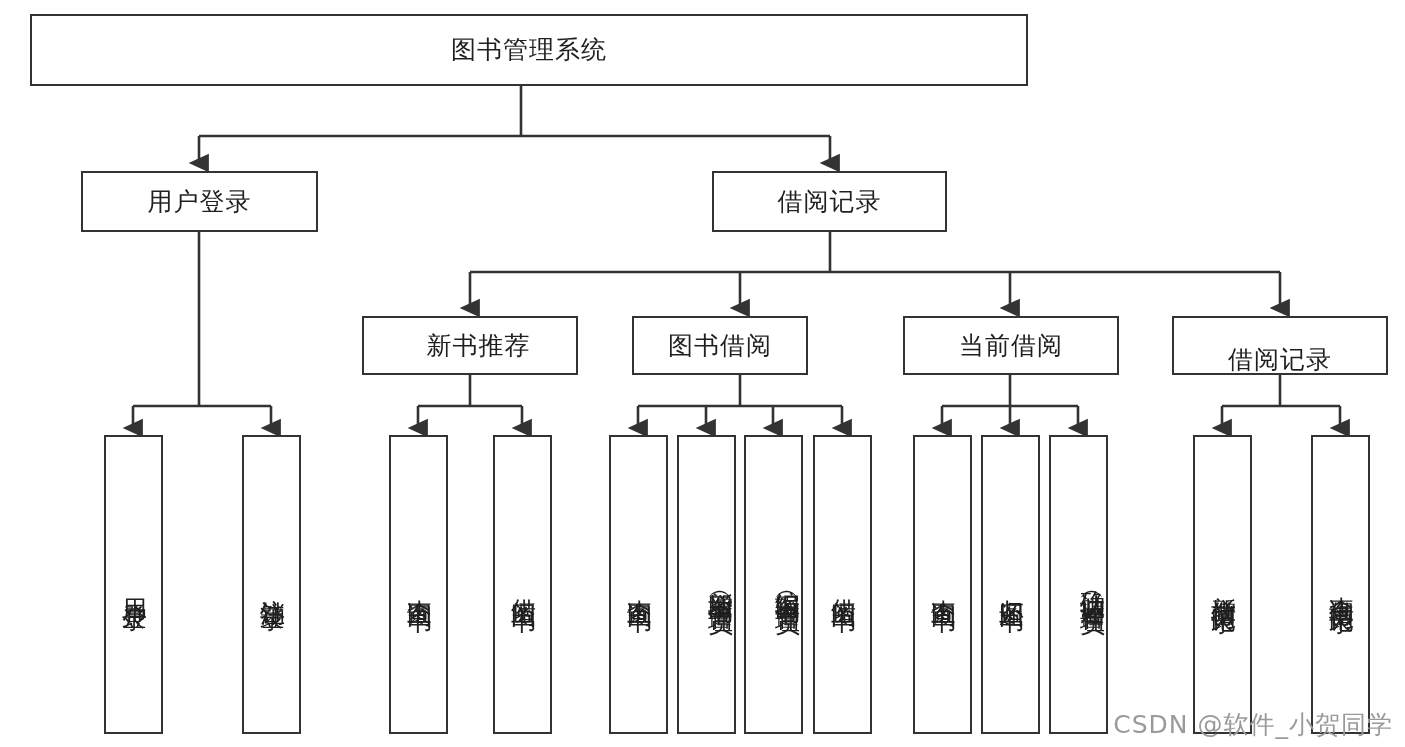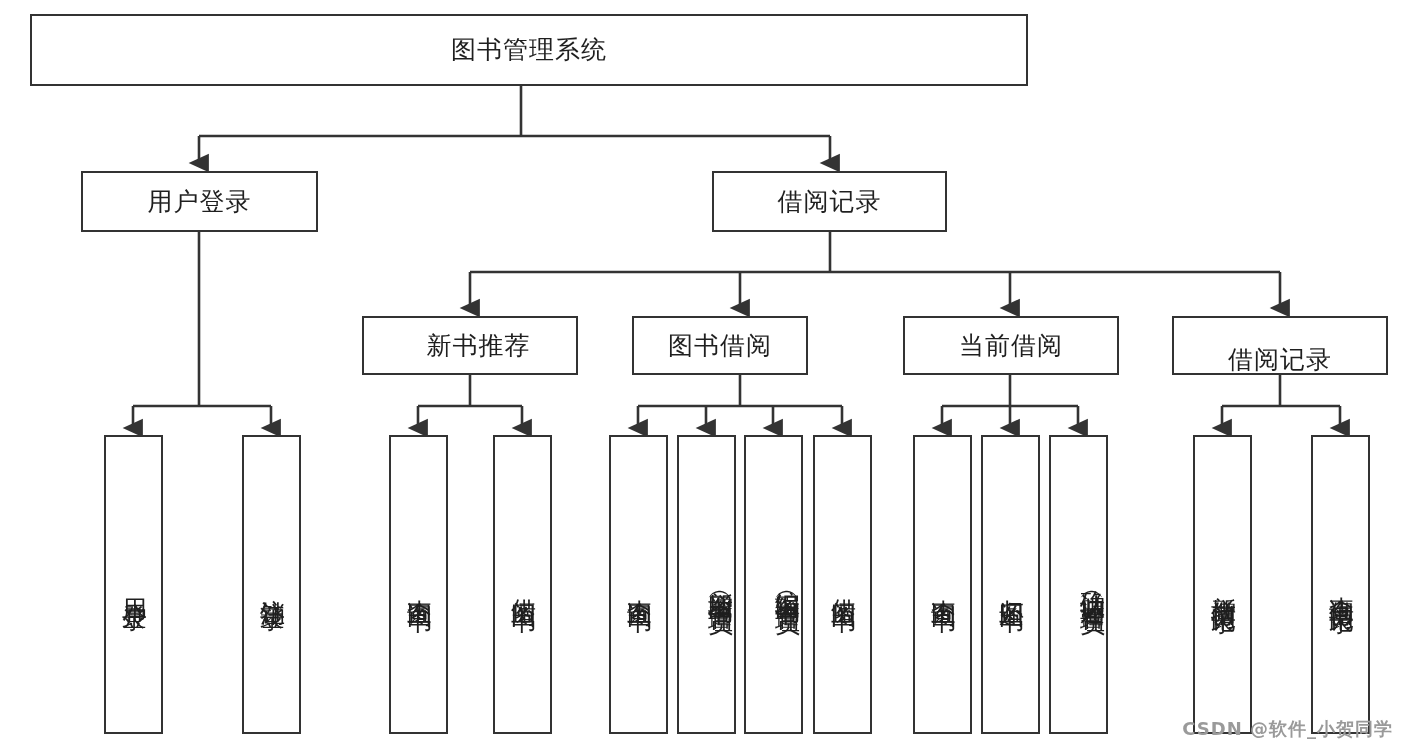--- a/index.html
+++ b/index.html
@@ -5,22 +5,22 @@
   html,body{margin:0;padding:0;background:#ffffff;}
   body{font-family:"DejaVu Sans","Liberation Sans",sans-serif;}
   #stage{position:relative;width:1405px;height:747px;background:#ffffff;overflow:hidden;}
   #wires{position:absolute;left:0;top:0;width:1405px;height:747px;}
   .node{position:absolute;box-sizing:border-box;background:#ffffff;border:2.5px solid #333333;
         display:flex;align-items:center;justify-content:center;color:#1f1f1f;}
   .h-node{font-size:25px;line-height:1.1;letter-spacing:1px;}
   .v-node{writing-mode:vertical-rl;text-orientation:upright;font-size:25px;line-height:1.15;
           letter-spacing:3px;padding:10px 0;}
   .v-node.topalign{align-items:flex-start;}
-  #watermark{position:absolute;right:12px;bottom:6px;font-size:18px;color:#9a9a9a;
-             letter-spacing:1px;white-space:nowrap;font-weight:bold;}
+  #watermark{position:absolute;right:12px;bottom:6px;font-size:25px;color:#9a9a9a;
+             letter-spacing:1px;white-space:nowrap;}
 </style>
 </head>
 <body>
 
 <div id="stage">
 
   <svg id="wires" viewBox="0 0 1405 747">
     <defs>
       <marker id="ar" markerWidth="9" markerHeight="9" refX="4.2" refY="4.4" orient="auto" markerUnits="strokeWidth">
         <path d="M0.6,0.6 L7.8,0.6 L4.2,8.4 Z" fill="#333333"></path>

